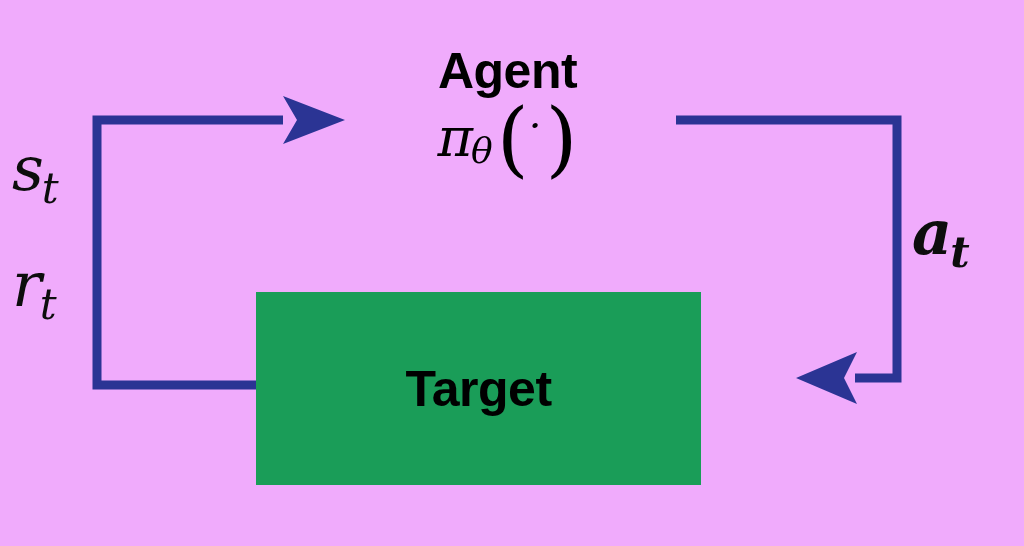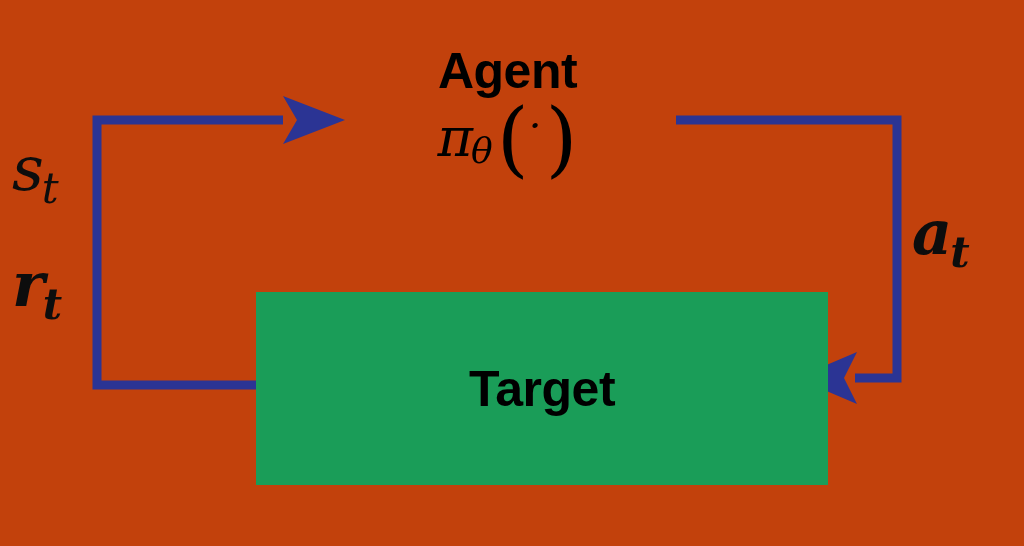--- a/index.html
+++ b/index.html
@@ -5,21 +5,21 @@
 <style>
   html, body {
     margin: 0;
     padding: 0;
     background: #ffffff;
   }
   #canvas {
     position: relative;
     width: 1024px;
     height: 546px;
-    background: #c2410c;
+    background: #f0abfc;
     overflow: hidden;
     font-family: "Liberation Sans", sans-serif;
   }
   #wires {
     position: absolute;
     left: 0;
     top: 0;
     width: 1024px;
     height: 546px;
   }
@@ -87,21 +87,21 @@
     font-size: 40px;
     position: relative;
     top: -12px;
   }
 
   
   .node-env {
     position: absolute;
     left: 256px;
     top: 292px;
-    width: 572px;
+    width: 445px;
     height: 193px;
     background: #1A9D58;
     display: flex;
     flex-direction: column;
     align-items: center;
     justify-content: center;
     box-sizing: border-box;
   }
   .env-line {
     font-family: "Liberation Sans", sans-serif;
@@ -122,21 +122,21 @@
     user-select: none;
   }
   .edge-label .base { font-size: 62px; }
   .edge-label .sub {
     font-size: 42px;
     position: relative;
     top: 13px;
     left: -2px;
   }
   #label-state  { left: 12px;  top: 132px; font-style: italic; }
-  #label-reward { left: 12px;  top: 248px; font-weight: bold; }
+  #label-reward { left: 12px;  top: 248px; }
   #label-action { left: 912px; top: 196px; font-weight: bold; }
 </style>
 </head>
 <body>
 
 <div id="canvas">
 
   <svg id="wires" viewBox="0 0 1024 546">
 
     <g>

